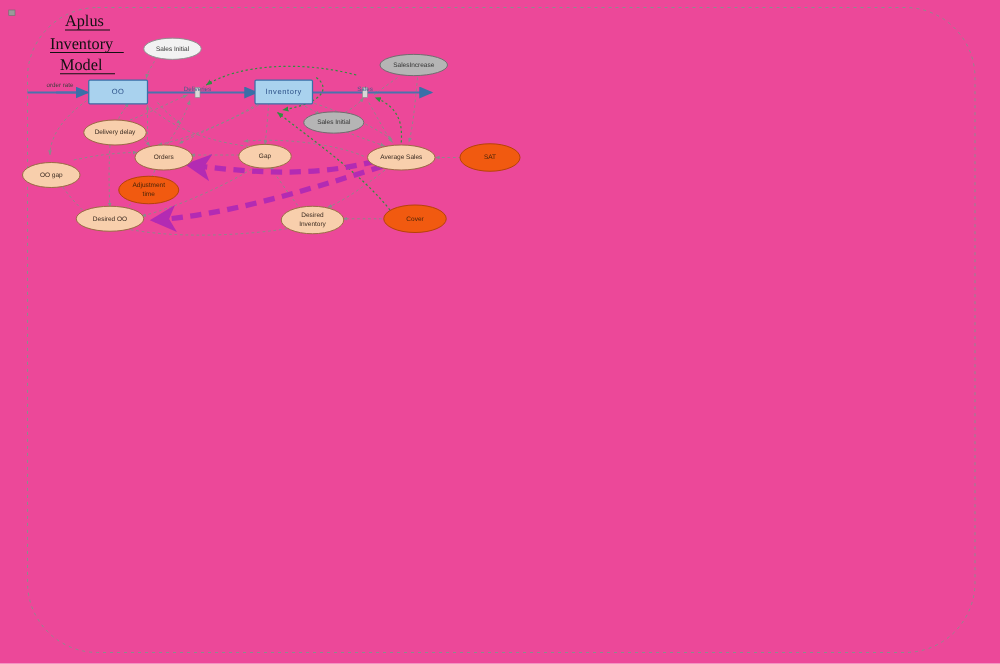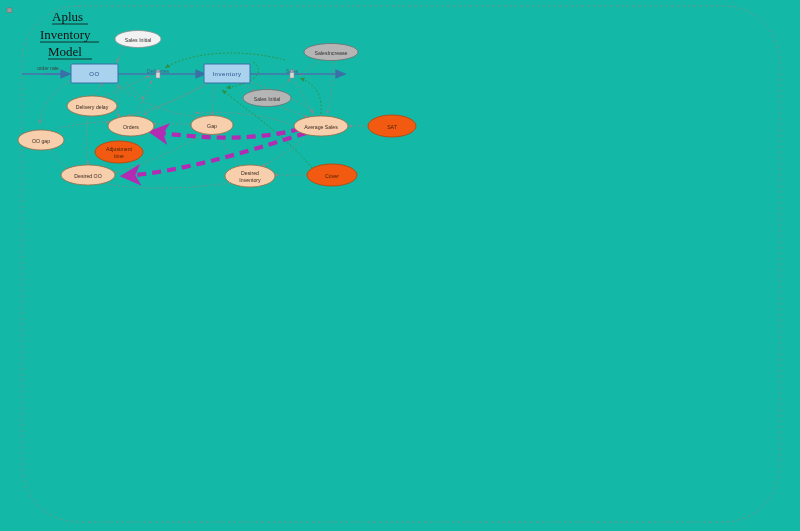--- a/index.html
+++ b/index.html
@@ -8,21 +8,21 @@
     padding: 0;
     background: #ffffff;
   }
   body {
     font-family: "Liberation Sans", sans-serif;
   }
   #canvas {
     position: relative;
     width: 800px;
     height: 531px;
-    background: #14b8a6;
+    background: #ec4899;
     overflow: hidden;
   }
   #diagram-svg {
     position: absolute;
     left: 0;
     top: 0;
     width: 800px;
     height: 531px;
   }
   .node-label {

